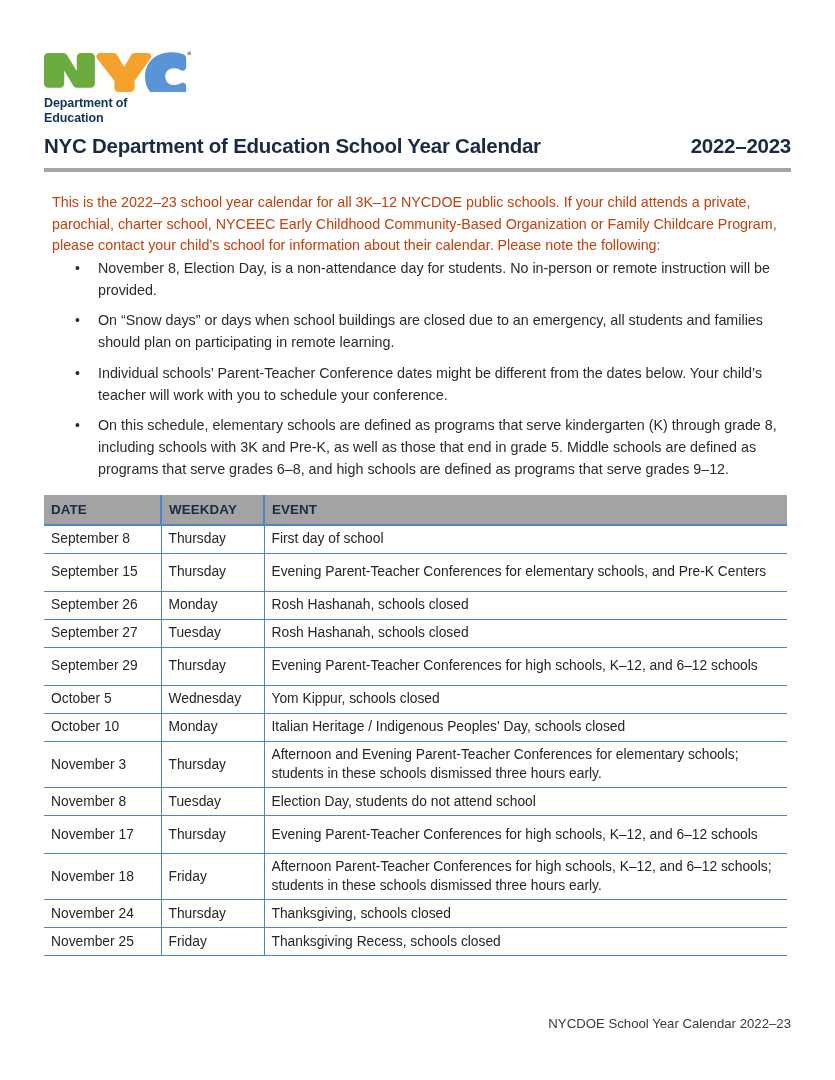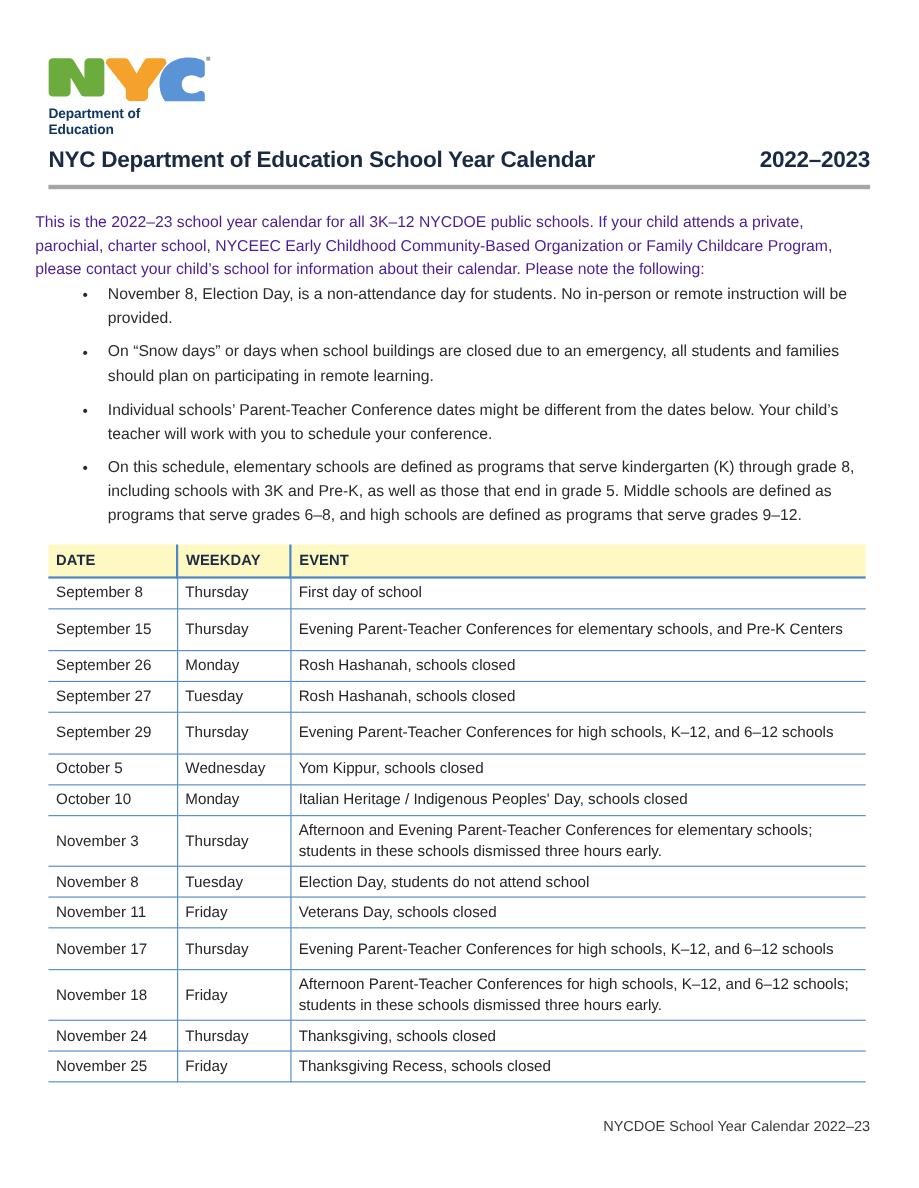--- a/index.html
+++ b/index.html
@@ -71,26 +71,26 @@
     left: 44px;
     right: 44px;
     top: 168px;
     height: 4px;
     background: #a6a6a6;
   }
 
   
   .intro {
     position: absolute;
-    left: 32px;
+    left: 52px;
     right: 44px;
     top: 192px;
     font-size: 14.3px;
     line-height: 1.52;
-    color: #4c1d95;
+    color: #c2410c;
   }
   .bullets {
     position: absolute;
     left: 44px;
     right: 44px;
     top: 258px;
     margin: 0;
     padding: 0;
     list-style: none;
   }
@@ -121,21 +121,21 @@
   table.cal {
     width: 743px;
     border-collapse: collapse;
     table-layout: fixed;
   }
   table.cal col.c-date   { width: 117px; }
   table.cal col.c-weekday{ width: 103px; }
   table.cal col.c-event  { width: 523px; }
 
   table.cal thead th {
-    background: #fef9c3;
+    background: #a3a3a3;
     color: #1b2a43;
     font-size: 13.4px;
     font-weight: bold;
     text-align: left;
     padding: 4px 7px 4px 7px;
     border-bottom: 2px solid #4a86c8;
     border-right: 2px solid #4a86c8;
     letter-spacing: 0.1px;
     height: 21px;
     vertical-align: middle;
@@ -266,25 +266,20 @@
           <tr class="tall">
             <td>November 3</td>
             <td>Thursday</td>
             <td class="ev">Afternoon and Evening Parent-Teacher Conferences for elementary schools; students in these schools dismissed three hours early.</td>
           </tr>
           <tr>
             <td>November 8</td>
             <td>Tuesday</td>
             <td class="ev">Election Day, students do not attend school</td>
           </tr>
-          <tr>
-            <td>November 11</td>
-            <td>Friday</td>
-            <td class="ev">Veterans Day, schools closed</td>
-          </tr>
           <tr class="tall">
             <td>November 17</td>
             <td>Thursday</td>
             <td class="ev">Evening Parent-Teacher Conferences for high schools, K–12, and 6–12 schools</td>
           </tr>
           <tr class="tall">
             <td>November 18</td>
             <td>Friday</td>
             <td class="ev">Afternoon Parent-Teacher Conferences for high schools, K–12, and 6–12 schools; students in these schools dismissed three hours early.</td>
           </tr>

